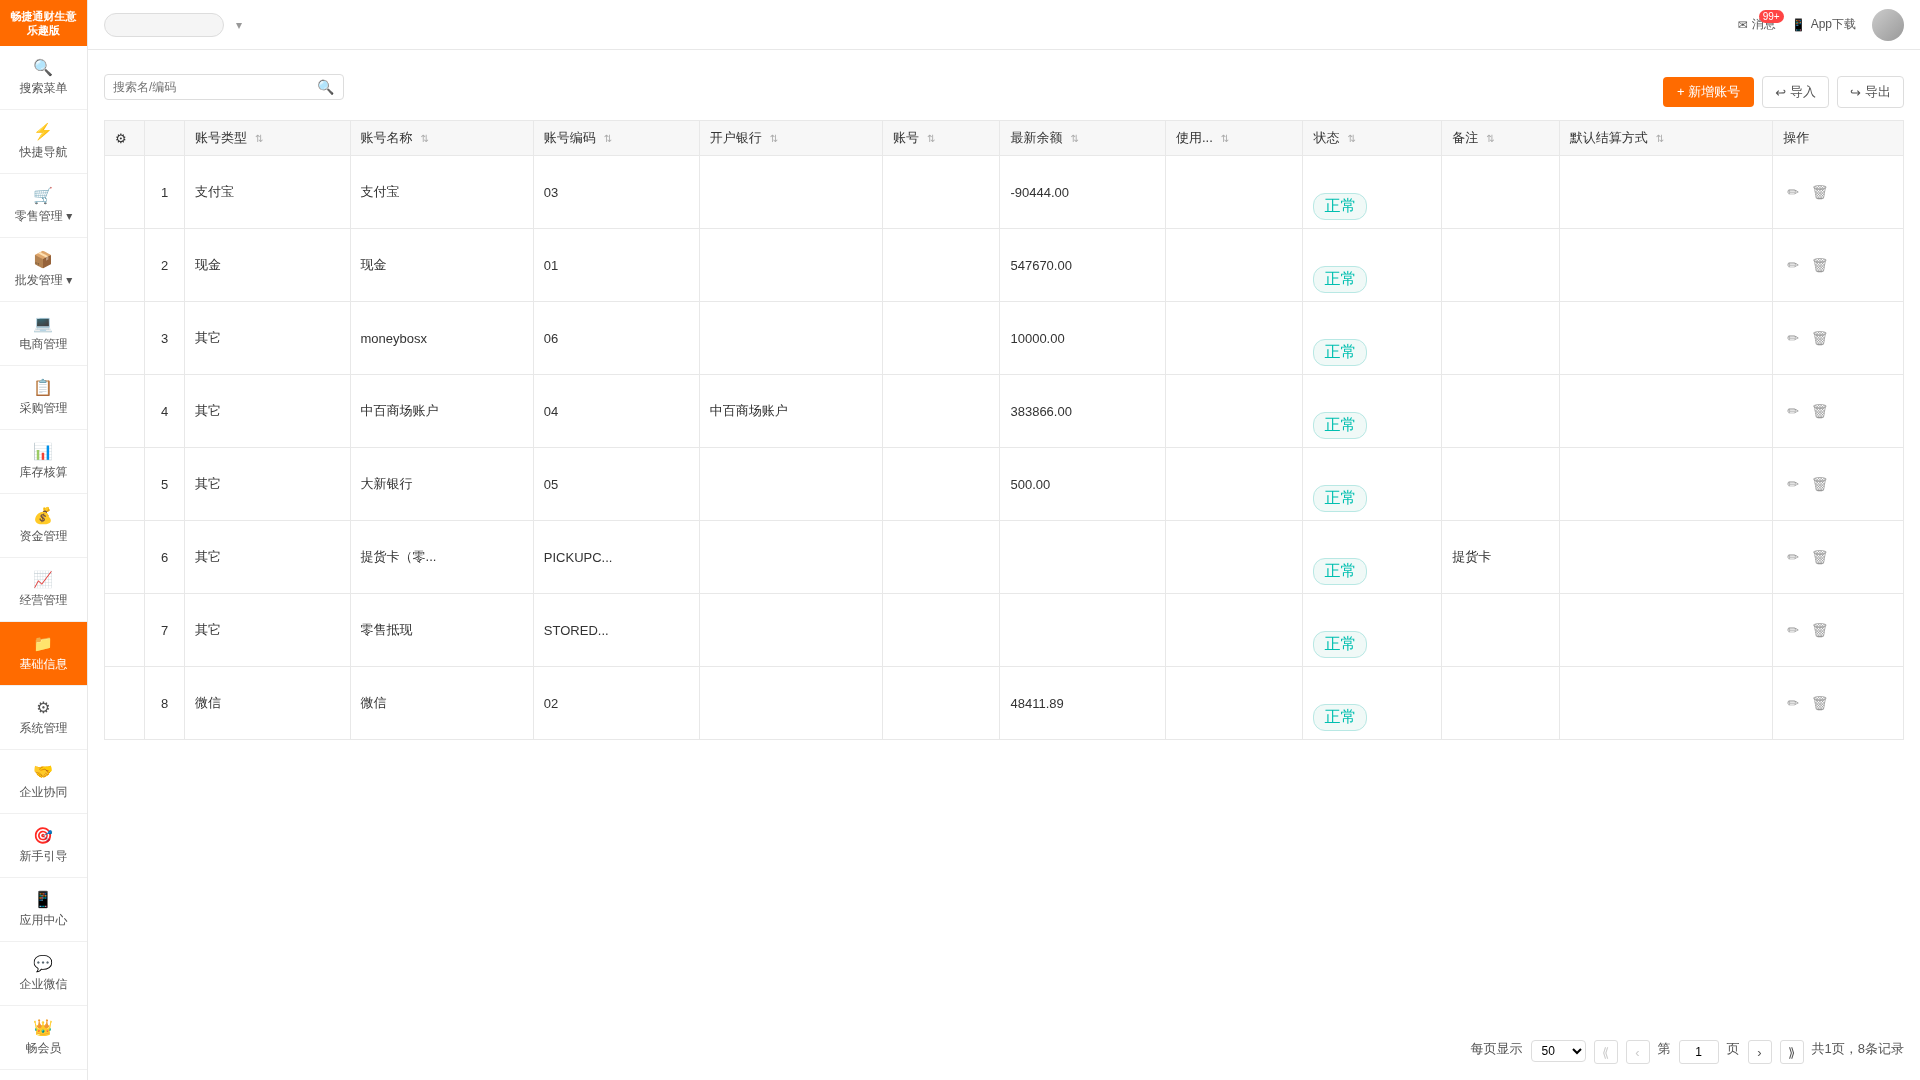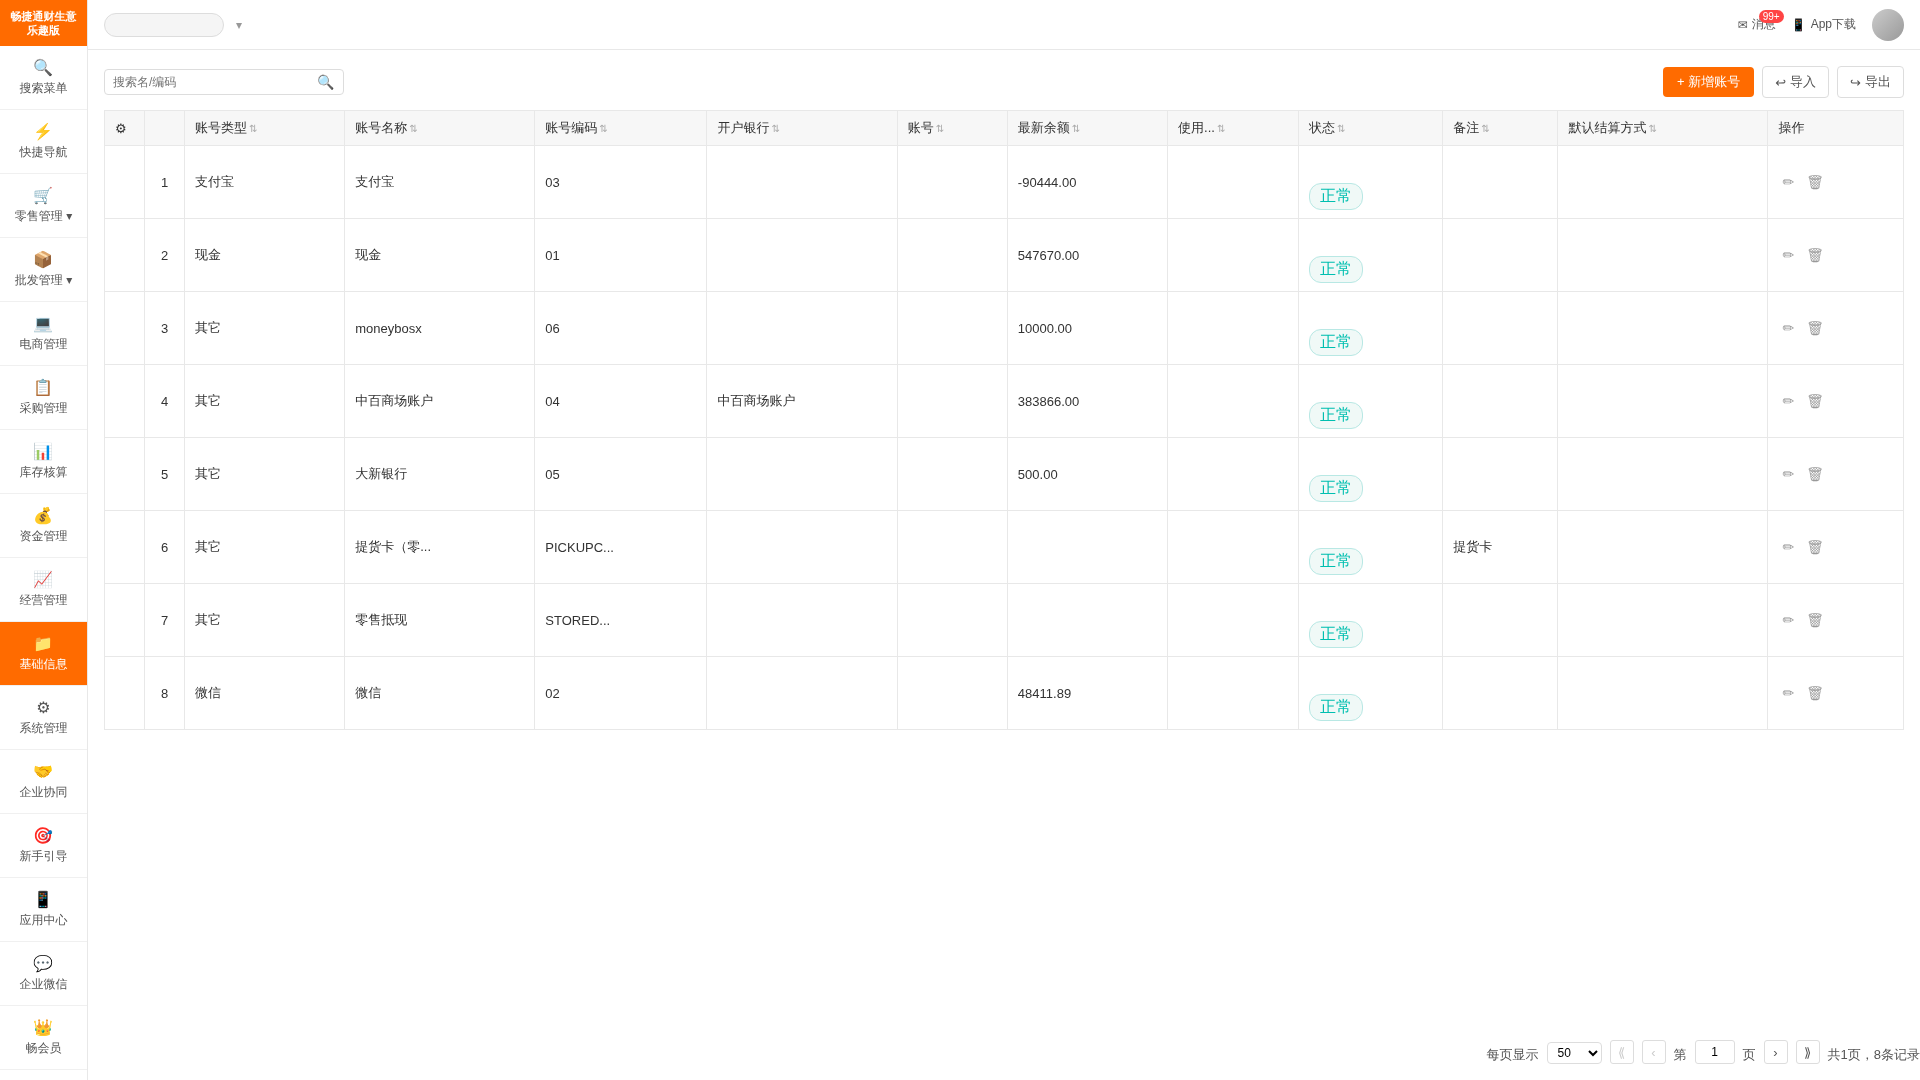--- a/index.html
+++ b/index.html
@@ -146,21 +146,21 @@
       background: white;
     }
     .search-box input {
       border: none;
       outline: none;
       font-size: 12px;
       flex: 1;
       color: #999;
     }
     .search-icon { color: #aaa; font-size: 14px; cursor: pointer; }
-    .toolbar-right { display: flex; gap: 8px; align-items: center; }
+    .toolbar-right { display: flex; gap: 8px; align-items: center; margin-top: 10px; }
     .btn-primary {
       background: #ff6b00;
       color: white;
       border: none;
       padding: 6px 14px;
       border-radius: 4px;
       font-size: 13px;
       cursor: pointer;
       white-space: nowrap;
     }
@@ -191,21 +191,21 @@
       font-weight: normal;
       color: #333;
       white-space: nowrap;
     }
     .data-table td {
       border: 1px solid #e8e8e8;
       padding: 8px 10px;
       color: #333;
       white-space: nowrap;
     }
-    .th-sort { display: flex; align-items: center; gap: 2px; }
+    .th-sort { display: flex; align-items: center; gap: 8px; }
     .sort-icon { color: #aaa; font-size: 10px; display: flex; flex-direction: column; }
     .status-badge {
       display: inline-block;
       padding: 2px 10px;
       border-radius: 12px;
       font-size: 16px;
       background: #f0f0f0;
       color: #555;
       margin-top: 29px;
     }
@@ -217,23 +217,23 @@
       color: #999;
       font-size: 14px;
       padding: 2px 4px;
     }
     .action-btns { display: flex; gap: 4px; }
 
     
     .pagination {
       position: absolute;
       bottom: 16px;
-      right: 0;
-      display: flex;
-      align-items: flex-end;
+      right: 16px;
+      display: flex;
+      align-items: flex-start;
       gap: 8px;
       font-size: 13px;
       color: #555;
     }
     .page-size-select {
       border: 1px solid #ddd;
       border-radius: 4px;
       padding: 2px 6px;
       font-size: 12px;
       background: white;

